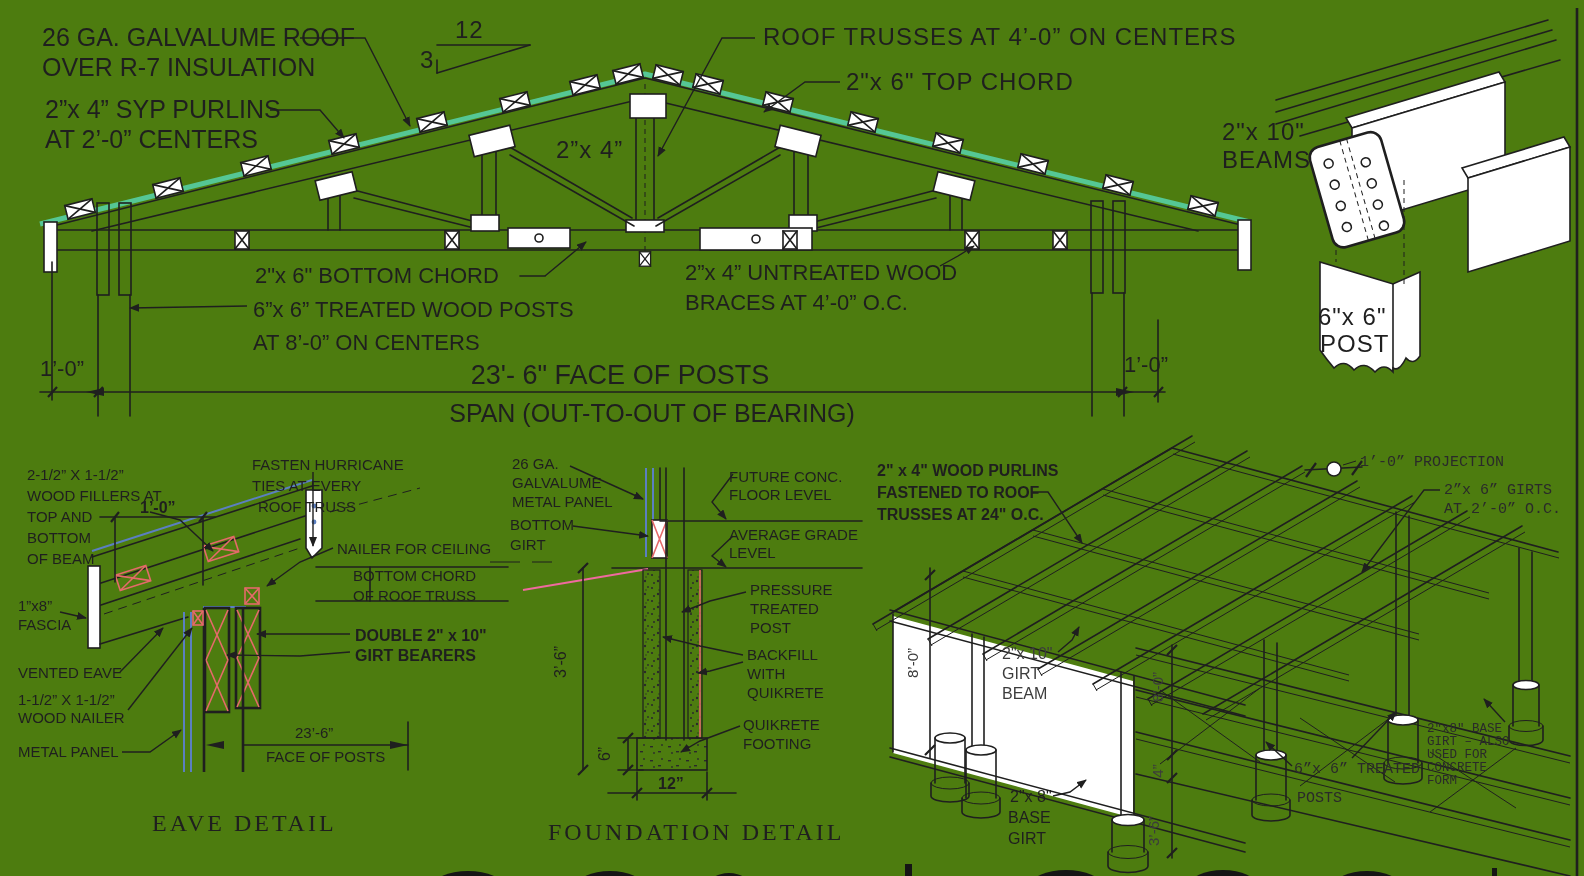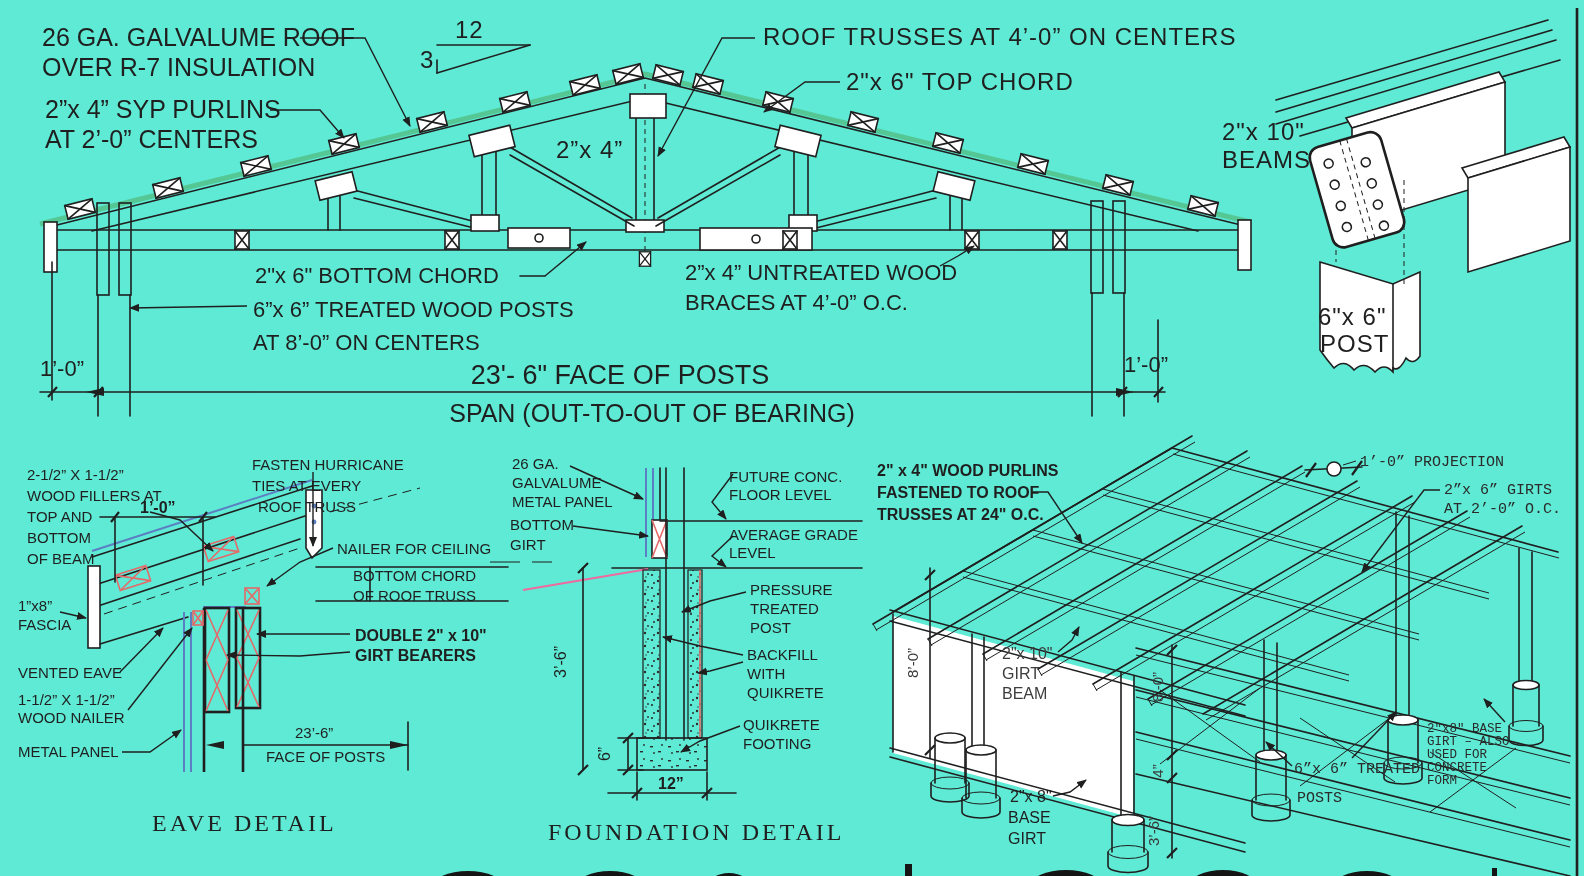--- a/index.html
+++ b/index.html
@@ -1,16 +1,16 @@
 <!DOCTYPE html>
 <html><head>
 <meta charset="utf-8">
 <style>
   html,body{margin:0;padding:0;background:#e8e8e8;}
-  .sheet{position:relative;width:1584px;height:876px;background:#5eead4;overflow:hidden;font-family:"Liberation Sans",sans-serif;}
+  .sheet{position:relative;width:1584px;height:876px;background:#4d7c0f;overflow:hidden;font-family:"Liberation Sans",sans-serif;}
   svg{display:block}
   .ln{stroke:#1f1f1f;stroke-width:1.6;fill:none;stroke-linecap:round}
   .thin{stroke:#1f1f1f;stroke-width:1;fill:none}
   .thk{stroke:#1f1f1f;stroke-width:2.6;fill:none}
   .grn{stroke:#55c795;stroke-width:5;fill:none;stroke-linejoin:round}
   .blu{stroke:#5b7fc2;stroke-width:2;fill:none}
   .red{stroke:#e46a6a;stroke-width:1.6;fill:none}
   .pnk{stroke:#ef6a9f;stroke-width:2;fill:none}
   .dash{stroke-dasharray:9 6}
   .dash2{stroke-dasharray:5 4}

